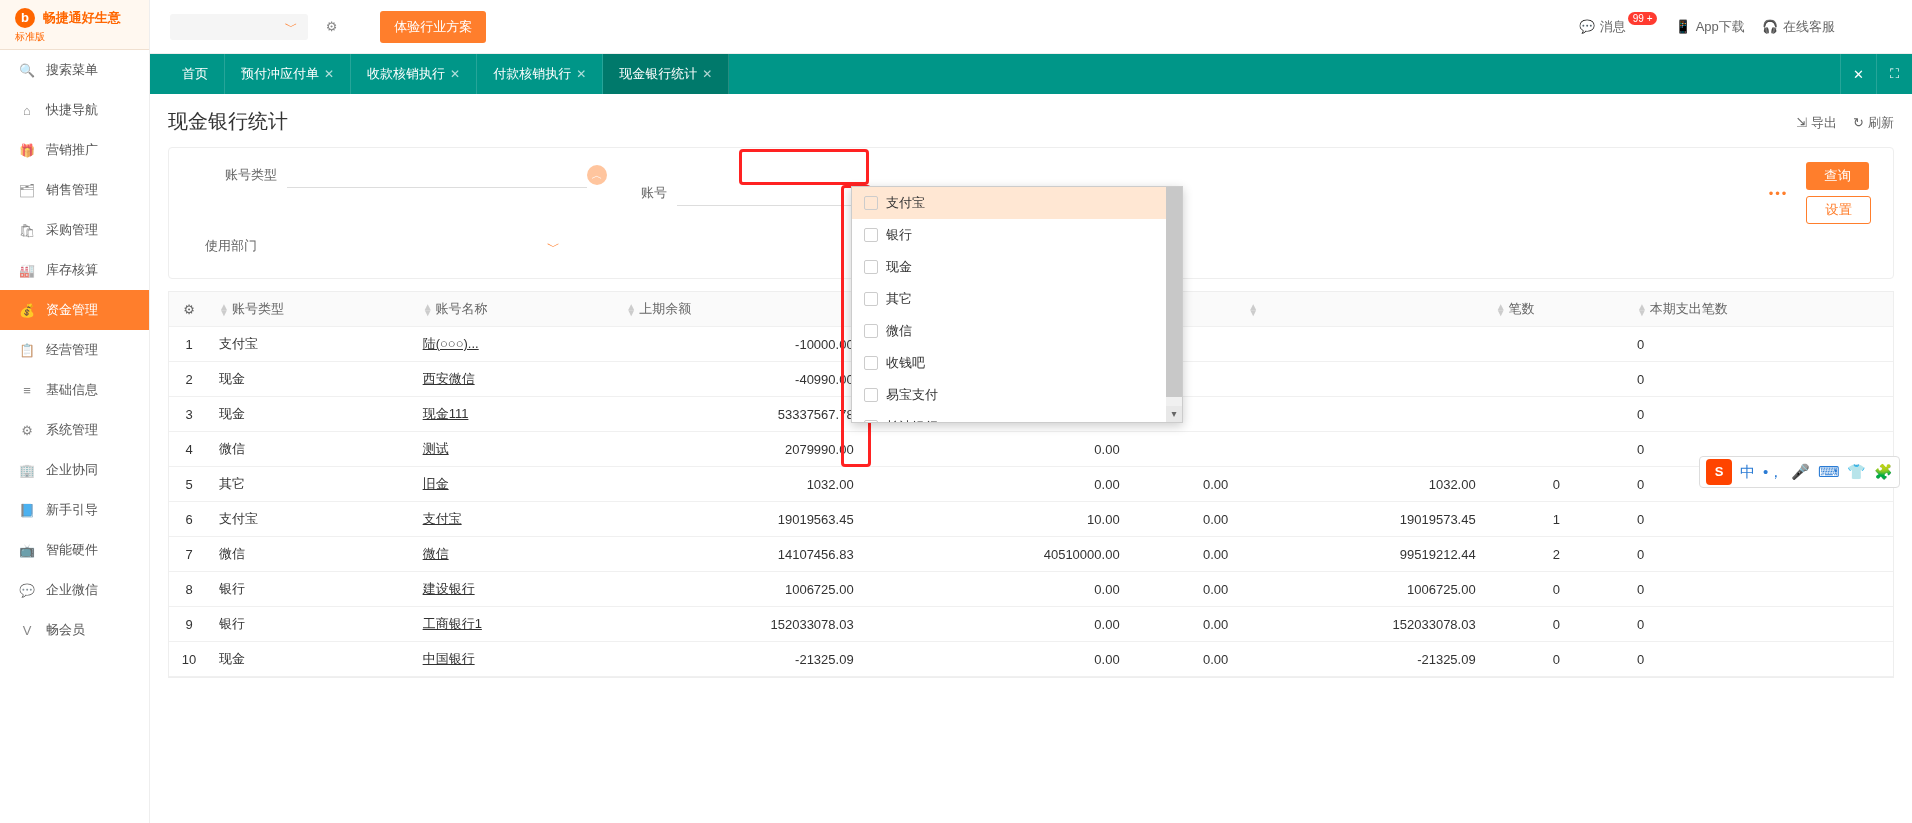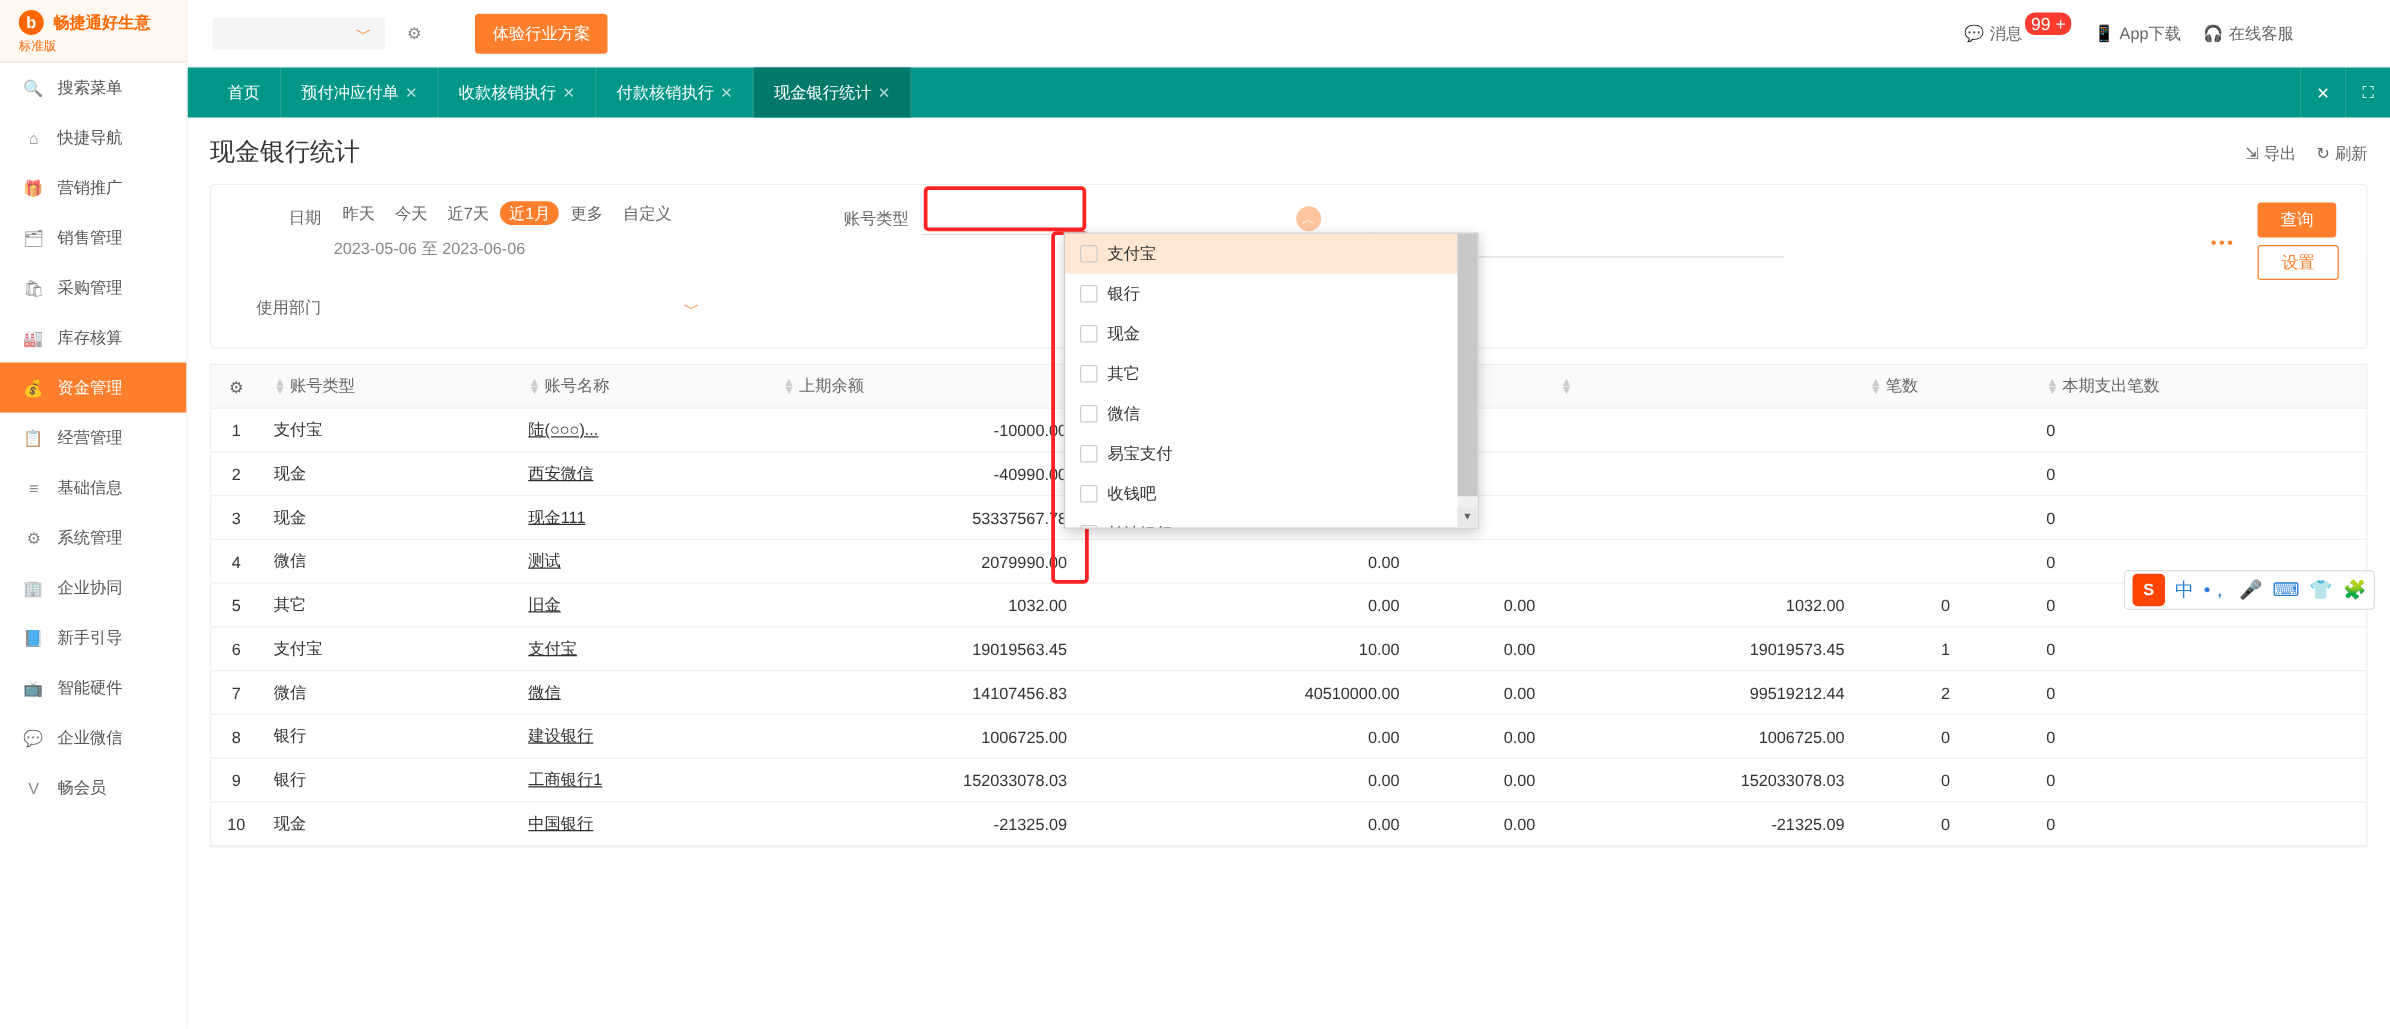--- a/index.html
+++ b/index.html
@@ -24,21 +24,21 @@
 
 
 .topbar { height: 54px; display: flex; align-items: center; padding: 0 20px; background: #fff; border-bottom: 1px solid #eee; }
 .org-box { padding: 4px 10px; background: #f5f5f5; border-radius: 3px; margin-right: 18px; color: #999; }
 .org-chevron { color: #ff7e2c; margin-left: 10px; }
 .gear-icon { color: #888; margin-right: 15px; }
 .orange-btn { background: #ff7e2c; color: #fff; border: none; padding: 7px 14px; border-radius: 3px; cursor: pointer; font-size: 13px; margin-left: 28px; }
 .topbar-spacer { flex: 1; }
 .topbar-item { display: flex; align-items: center; margin-left: 18px; color: #666; cursor: pointer; }
 .topbar-item .ico { margin-right: 4px; }
-.badge { background: #ff3b30; color: #fff; font-size: 14px; padding: 1px 5px; border-radius: 8px; margin-left: 2px; position: relative; top: -8px;}
+.badge { background: #ff3b30; color: #fff; font-size: 10px; padding: 1px 5px; border-radius: 8px; margin-left: 2px; position: relative; top: -8px;}
 
 
 .tabs { height: 40px; background: #009688; display: flex; align-items: center; padding: 0; }
 .tab { padding: 0 16px; height: 40px; line-height: 40px; color: #fff; cursor: pointer; font-size: 13px; border-right: 1px solid rgba(255,255,255,0.15); }
 .tab.active { background: #00796b; }
 .tab-close { margin-left: 5px; font-size: 12px; opacity: 0.7; }
 .tabs-spacer { flex: 1; }
 .tab-action { width: 36px; height: 40px; display: flex; align-items: center; justify-content: center; color: #fff; cursor: pointer; border-left: 1px solid rgba(255,255,255,0.15); }
 
 
@@ -217,33 +217,20 @@
           <span>导出</span>
         </div>
         <div class="title-action">
           <span class="ico">↻</span>
           <span>刷新</span>
         </div>
       </div>
 
       <div class="filter-card">
         <div class="filter-row">
-          <div style="width:450px;">
-            <div style="display:flex;">
-              <div class="filter-label">日期</div>
-              <div class="date-chips" id="date-chips"><span>昨天</span><span>今天</span><span>近7天</span><span class="active">近1月</span><span>更多</span><span>自定义</span></div>
-            </div>
-            <div style="padding-left:80px;">
-              <span class="date-range">
-                <span>2023-05-06</span>
-                <span>至</span>
-                <span>2023-06-06</span>
-              </span>
-            </div>
-          </div>
           <div class="filter-col" style="width:420px; position:relative;">
             <div class="filter-label" style="width:90px;">账号类型</div>
             <input class="filter-input" style="">
             <span class="collapse">︿</span>
           </div>
           <div class="filter-col" style="flex:1;">
             <div class="filter-label" style="width:60px;">账号</div>
             <input class="filter-input" style="">
             <span style="flex:1"></span>
             <span class="ellipsis">•••</span>
@@ -278,25 +265,25 @@
               <div class="dd-item">
                 <span class="dd-check"></span>
                 <span>其它</span>
               </div>
               <div class="dd-item">
                 <span class="dd-check"></span>
                 <span>微信</span>
               </div>
               <div class="dd-item">
                 <span class="dd-check"></span>
+                <span>收钱吧</span>
+              </div>
+              <div class="dd-item">
+                <span class="dd-check"></span>
                 <span>易宝支付</span>
-              </div>
-              <div class="dd-item">
-                <span class="dd-check"></span>
-                <span>收钱吧</span>
               </div>
               <div class="dd-item">
                 <span class="dd-check"></span>
                 <span>长沙银行</span>
               </div>
             </div>
           <div class="dd-scrollbar">
             <div class="dd-thumb"></div>
             <div class="dd-arrow" style="position:absolute;bottom:0;width:100%;">▾</div>
           </div>

